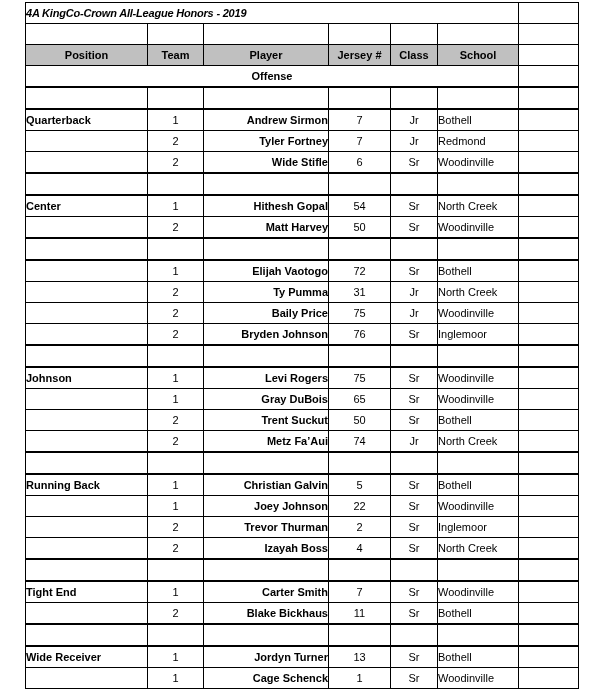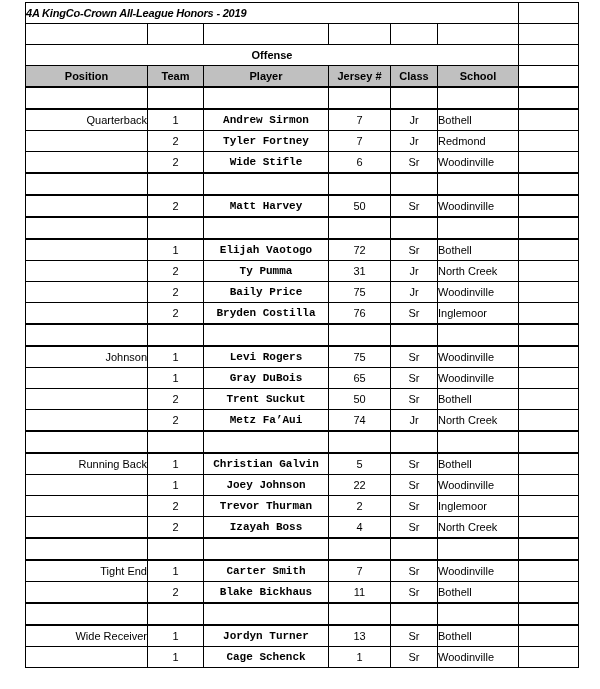--- a/index.html
+++ b/index.html
@@ -91,23 +91,23 @@
     font-size: 11px;
     text-align: center;
     border-top: 1px solid #000000;
     border-bottom: 1px solid #000000;
   }
   td.col-head-blank {
     background: #ffffff;
   }
 
   
-  td.pos   { text-align: right; font-weight: normal; }
+  td.pos   { text-align: left; font-weight: bold; }
   td.team  { text-align: center; font-weight: normal; }
-  td.name  { text-align: center; font-weight: bold; padding-left: 5px; font-family: Liberation Mono, monospace; }
+  td.name  { text-align: right; font-weight: bold; padding-left: 5px; }
   td.num   { text-align: center; font-weight: normal; }
   td.cls   { text-align: center; font-weight: normal; }
   td.schl  { text-align: left; font-weight: normal; padding-left: 5px; }
   td.extra { }
 
   
   tr.spacer td { height: 20px; }
   tr.spacer td { border-top: 2px solid #000000; border-bottom: 2px solid #000000; }
 </style>
 </head>
@@ -132,32 +132,32 @@
       <tr>
         <td class="thin"></td>
         <td class="thin"></td>
         <td class="thin"></td>
         <td class="thin"></td>
         <td class="thin"></td>
         <td class="thin"></td>
         <td class="thin"></td>
       </tr>
       <tr>
-        <td class="section-cell" colspan="6">Offense</td>
-        <td class="section-blank"></td>
-      </tr>
-      <tr>
         <td class="col-head">Position</td>
         <td class="col-head">Team</td>
         <td class="col-head">Player</td>
         <td class="col-head">Jersey #</td>
         <td class="col-head">Class</td>
         <td class="col-head">School</td>
         <td class="col-head-blank"></td>
       </tr>
+      <tr>
+        <td class="section-cell" colspan="6">Offense</td>
+        <td class="section-blank"></td>
+      </tr>
     <tr class="spacer">
           <td class=""></td>
           <td class=""></td>
           <td class=""></td>
           <td class=""></td>
           <td class=""></td>
           <td class=""></td>
           <td class=""></td>
         </tr>
         <tr>
@@ -190,20 +190,29 @@
         <tr class="spacer">
           <td class=""></td>
           <td class=""></td>
           <td class=""></td>
           <td class=""></td>
           <td class=""></td>
           <td class=""></td>
           <td class=""></td>
         </tr>
         <tr>
+          <td class="pos">Center</td>
+          <td class="team">1</td>
+          <td class="name">Hithesh Gopal</td>
+          <td class="num">54</td>
+          <td class="cls">Sr</td>
+          <td class="schl">North Creek</td>
+          <td class="extra"></td>
+        </tr>
+        <tr>
           <td class="pos"></td>
           <td class="team">2</td>
           <td class="name">Matt Harvey</td>
           <td class="num">50</td>
           <td class="cls">Sr</td>
           <td class="schl">Woodinville</td>
           <td class="extra"></td>
         </tr>
         <tr class="spacer">
           <td class=""></td>
@@ -237,21 +246,21 @@
           <td class="team">2</td>
           <td class="name">Baily Price</td>
           <td class="num">75</td>
           <td class="cls">Jr</td>
           <td class="schl">Woodinville</td>
           <td class="extra"></td>
         </tr>
         <tr>
           <td class="pos"></td>
           <td class="team">2</td>
-          <td class="name">Bryden Costilla</td>
+          <td class="name">Bryden Johnson</td>
           <td class="num">76</td>
           <td class="cls">Sr</td>
           <td class="schl">Inglemoor</td>
           <td class="extra"></td>
         </tr>
         <tr class="spacer">
           <td class=""></td>
           <td class=""></td>
           <td class=""></td>
           <td class=""></td>

